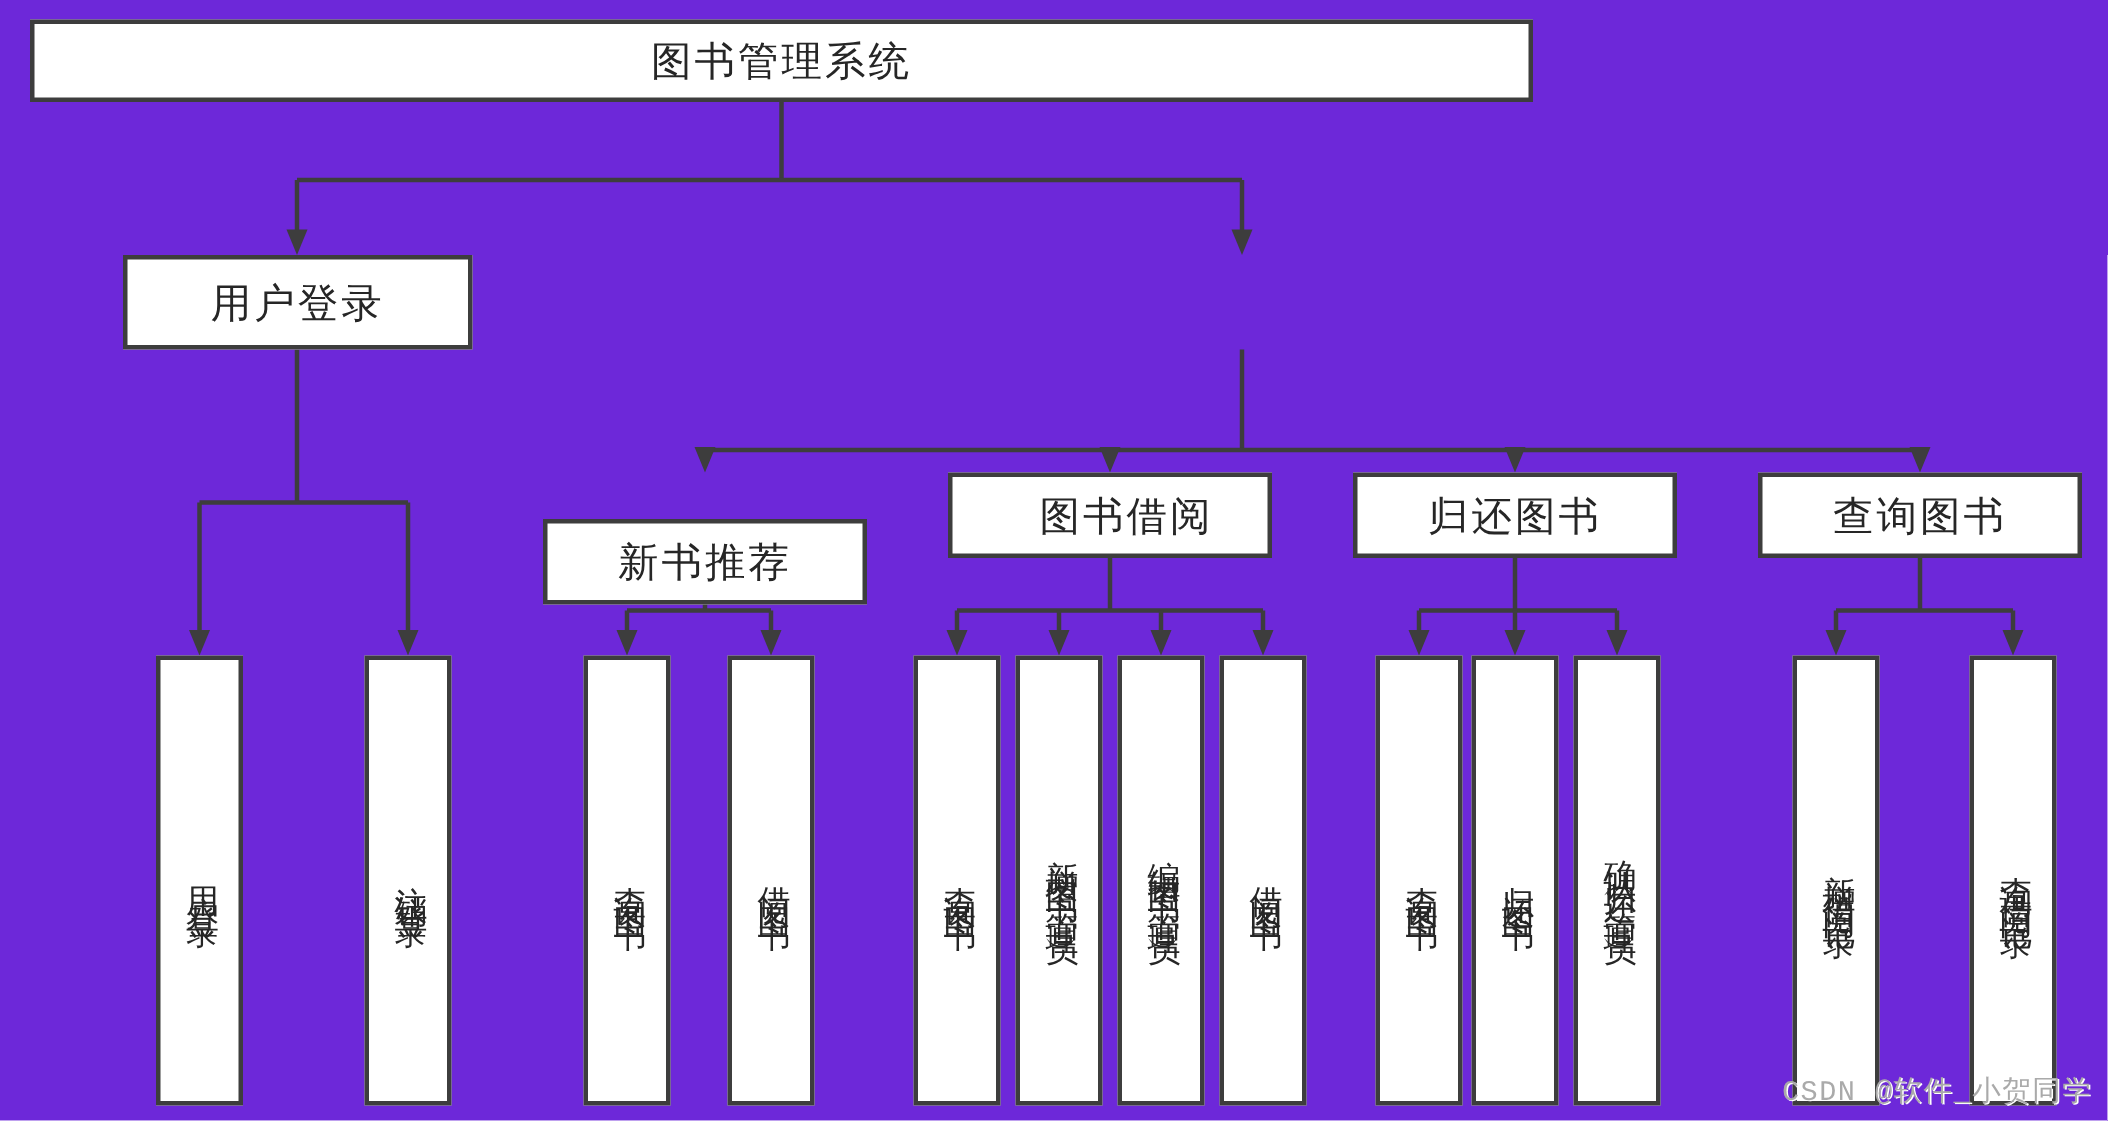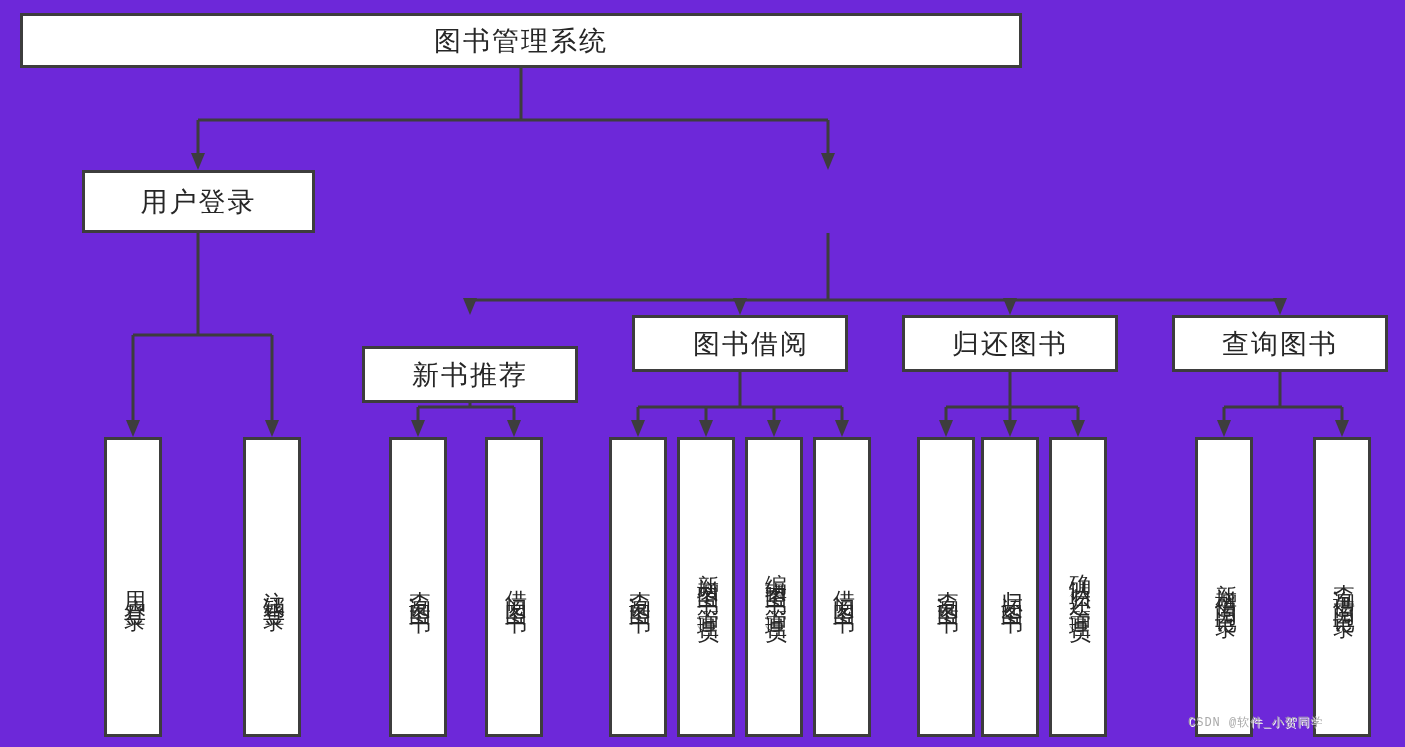--- a/index.html
+++ b/index.html
@@ -38,21 +38,21 @@
     text-orientation:mixed;
     font-size:22px;
     letter-spacing:7px;
     line-height:1;
     color:#262626;
     white-space:nowrap;
   }
   .watermark{
     position:absolute;
     left:1188px;top:714px;
-    font-size:12px;
+    font-size:19px;
     letter-spacing:1px;
     color:#aaaaaa;
     text-shadow:1px 1px 0 #ffffff;
     z-index:2;
     white-space:nowrap;
   }
 </style>
 </head>
 <body>
 

